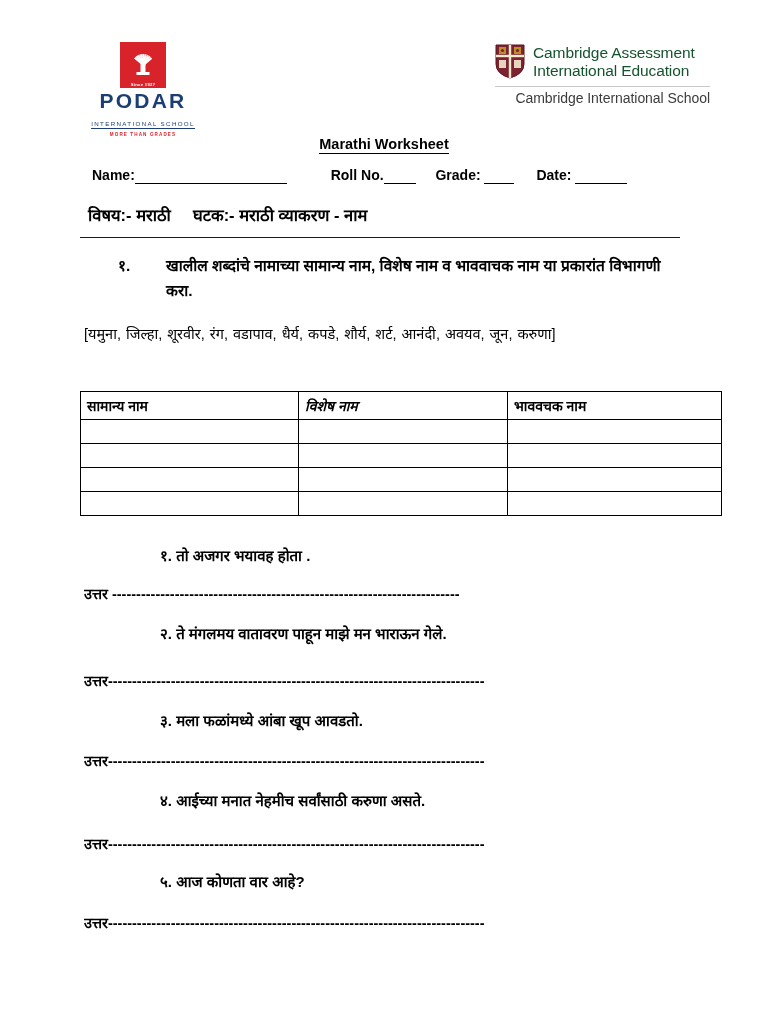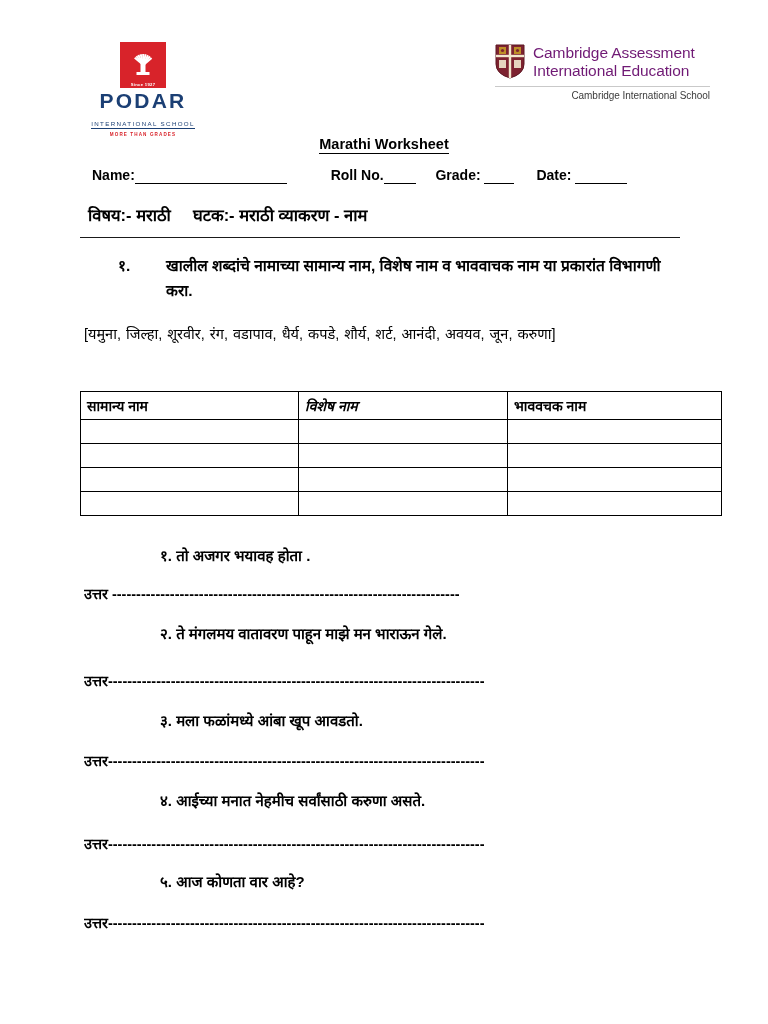--- a/index.html
+++ b/index.html
@@ -127,30 +127,30 @@
   }
   .cam-shield {
     width: 30px;
     height: 35px;
     margin-right: 8px;
     flex: none;
   }
   .cam-words {
     font-size: 15.5px;
     line-height: 1.18;
-    color: #701a75;
+    color: #14532d;
     letter-spacing: -0.1px;
   }
   .cam-divider {
     margin: 5px 0 3px 0;
     height: 1px;
     background: #c9c9c9;
   }
   .cam-bottom {
-    font-size: 10px;
+    font-size: 14px;
     color: #3c3c3c;
     text-align: right;
     letter-spacing: -0.05px;
   }
 
   
   .worksheet-title {
     position: absolute;
     top: 136px;
     left: 0;

